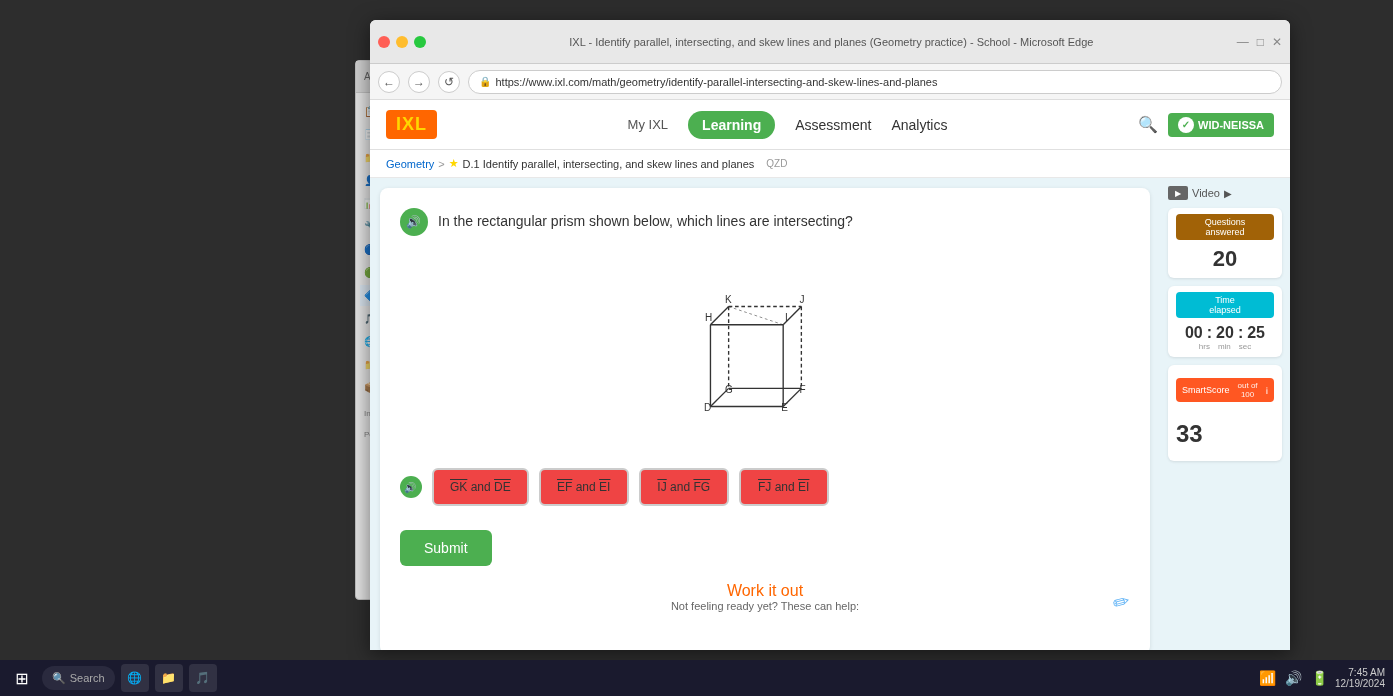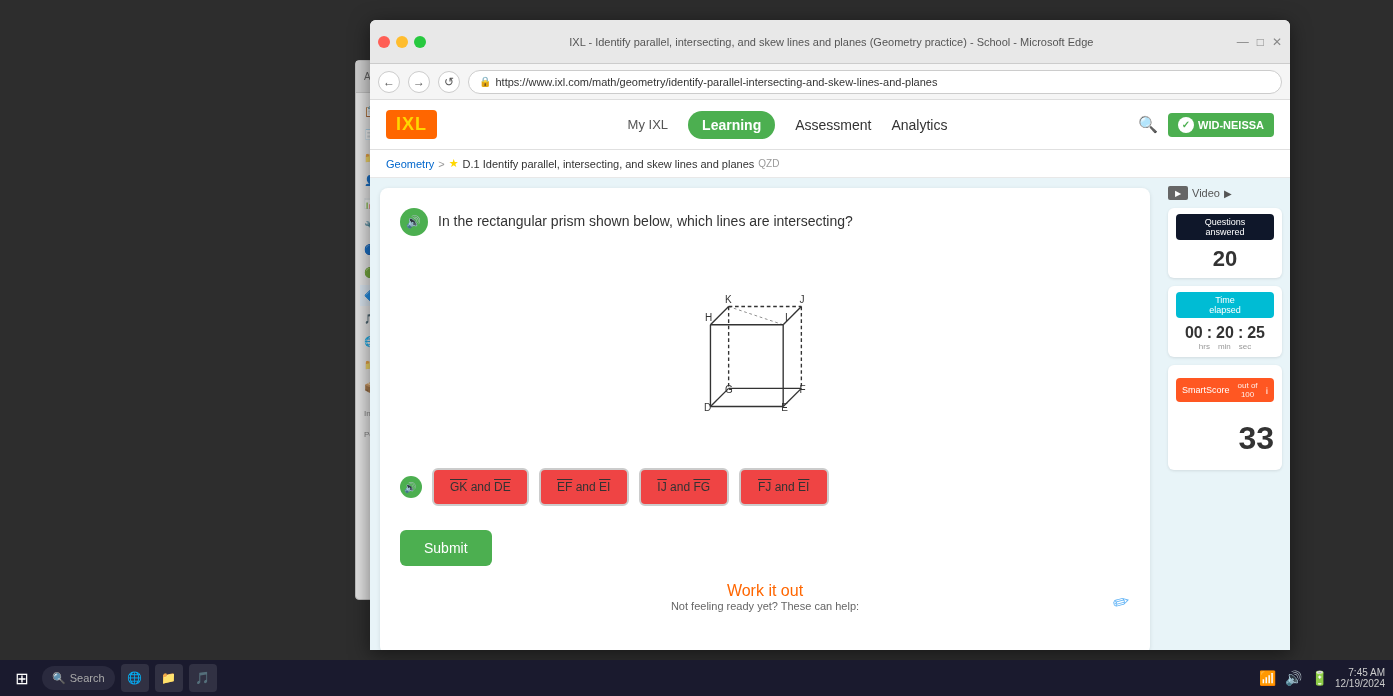--- a/index.html
+++ b/index.html
@@ -177,21 +177,21 @@
       padding: 0 16px;
       font-size: 11px;
       color: #555;
       gap: 4px;
       border-bottom: 1px solid #e8e8e8;
     }
     .breadcrumb-link { color: #0066cc; cursor: pointer; }
     .breadcrumb-sep { color: #999; }
     .breadcrumb-star { color: #FFD700; }
     .breadcrumb-current { color: #333; }
-    .breadcrumb-code { color: #999; font-size: 10px; margin-left: 0; }
+    .breadcrumb-code { color: #999; font-size: 10px; margin-left: 8px; }
 
     
     .main-content {
       display: flex;
       background: #e8f4f8;
       height: calc(100% - 144px);
       position: relative;
     }
 
     
@@ -327,21 +327,21 @@
       box-shadow: 0 1px 3px rgba(0,0,0,0.1);
     }
     .stat-card-header {
       font-size: 9px;
       color: #fff;
       text-align: center;
       padding: 3px 6px;
       border-radius: 4px;
       margin-bottom: 6px;
     }
-    .stat-card-header.blue { background: #0f172a; }
+    .stat-card-header.blue { background: #a16207; }
     .stat-card-header.teal { background: #00BCD4; }
     .stat-value {
       text-align: center;
       font-size: 22px;
       font-weight: bold;
       color: #333;
     }
     .time-digits {
       display: flex;
       justify-content: center;
@@ -370,22 +370,22 @@
       text-align: center;
       padding: 3px 6px;
       border-radius: 4px;
       margin-bottom: 4px;
       display: flex;
       align-items: center;
       justify-content: center;
       gap: 2px;
     }
     .smartscore-value {
-      text-align: right;
-      font-size: 32px;
+      text-align: left;
+      font-size: 24px;
       font-weight: bold;
       color: #333;
       margin-top: 18px;
     }
 
     
     .pencil-icon {
       position: absolute;
       bottom: 40px;
       right: 20px;

